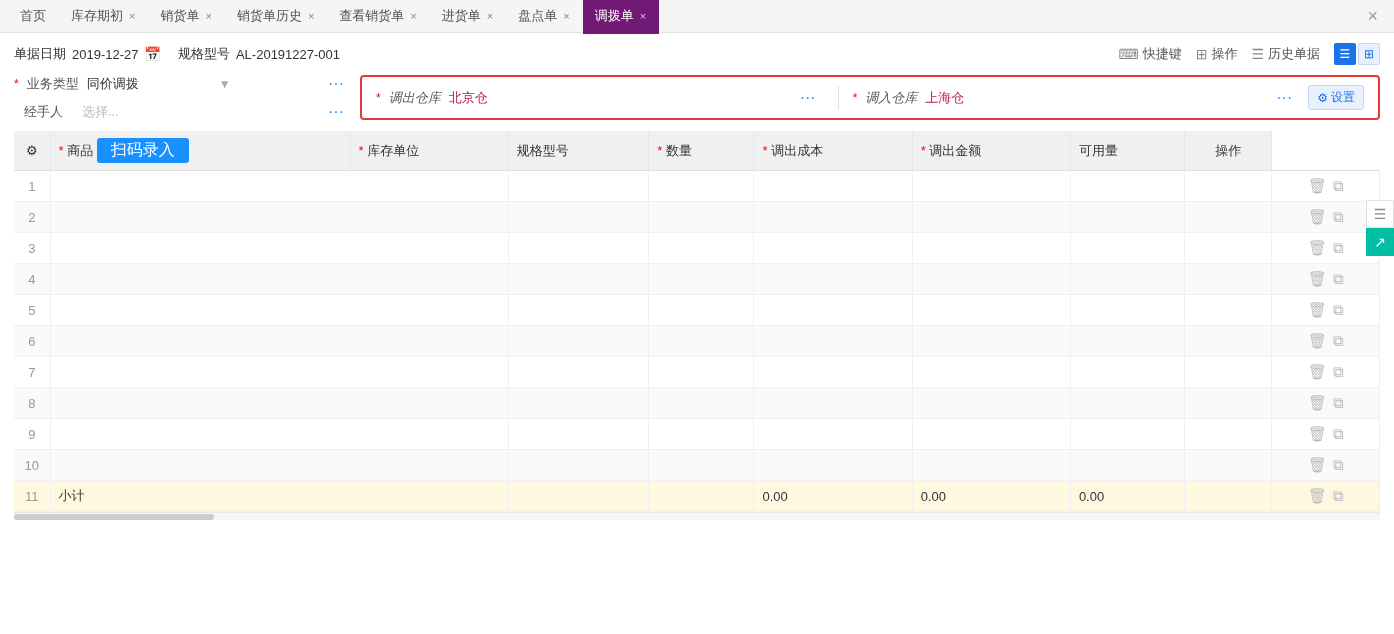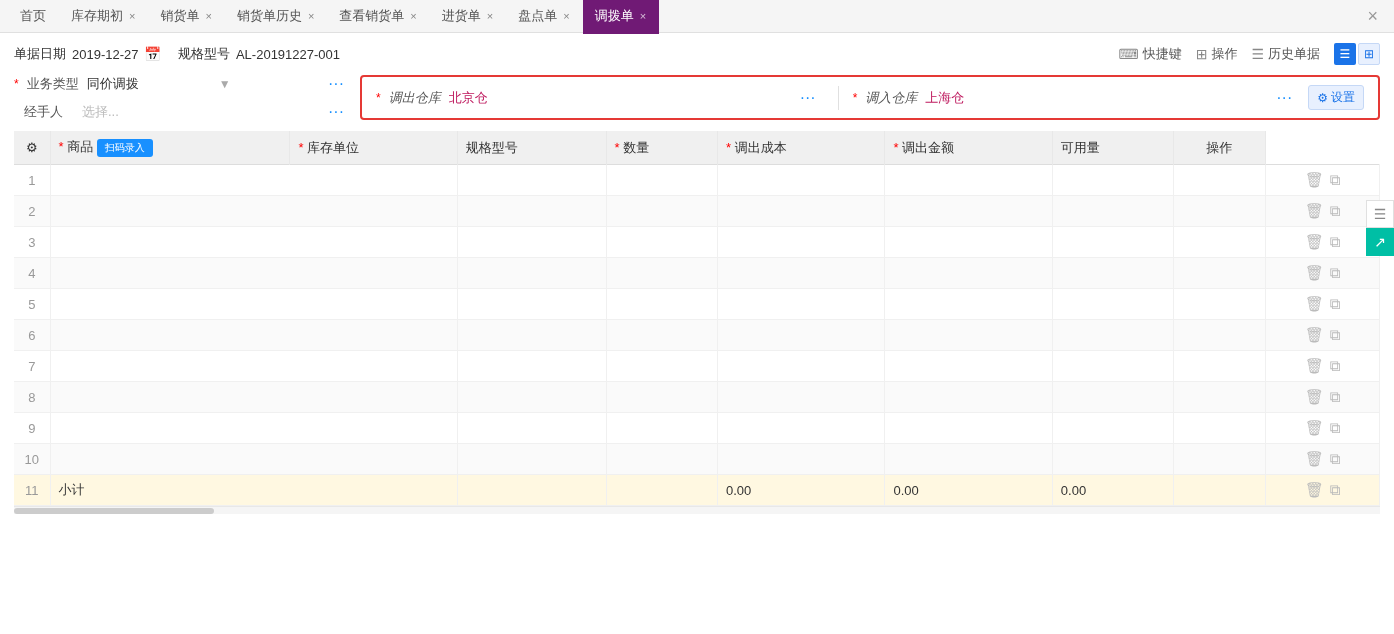--- a/index.html
+++ b/index.html
@@ -193,24 +193,24 @@
       font-weight: normal;
       color: #333;
       margin-left: 44px;
     }
 
     
     .scan-btn {
       background: #1890ff;
       color: #fff;
       border: none;
-      padding: 2px 8px;
+      padding: 2px 14px;
       border-radius: 3px;
       cursor: pointer;
-      font-size: 10px;
+      font-size: 16px;
       white-space: nowrap;
     }
 
     
     .op-icons {
       display: flex;
       gap: 6px;
       justify-content: center;
       align-items: center;
     }

